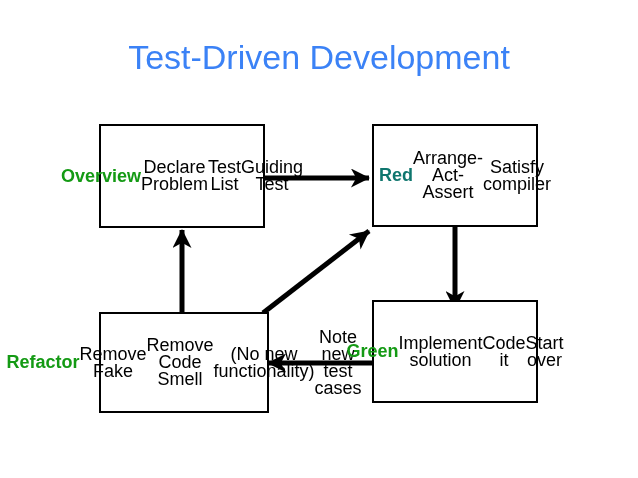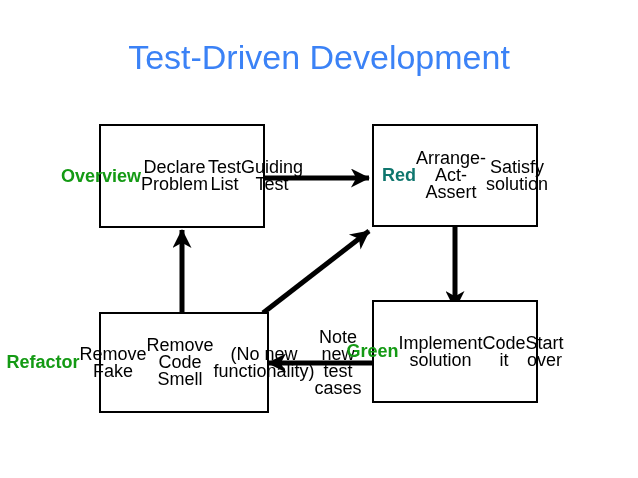--- a/index.html
+++ b/index.html
@@ -69,21 +69,21 @@
   <div class="box" id="box-overview">
     <div class="box-title title-green">Overview</div>
     <div class="box-line">Declare Problem</div>
     <div class="box-line">Test List</div>
     <div class="box-line">Guiding Test</div>
   </div>
 
   <div class="box" id="box-red">
     <div class="box-title title-red">Red</div>
     <div class="box-line">Arrange-Act-Assert</div>
-    <div class="box-line">Satisfy solution</div>
+    <div class="box-line">Satisfy compiler</div>
   </div>
 
   <div class="box" id="box-refactor">
     <div class="box-title title-green">Refactor</div>
     <div class="box-line">Remove Fake</div>
     <div class="box-line">Remove Code Smell</div>
     <div class="box-line">(No new functionality)</div>
     <div class="box-line">Note new test cases</div>
   </div>
 

